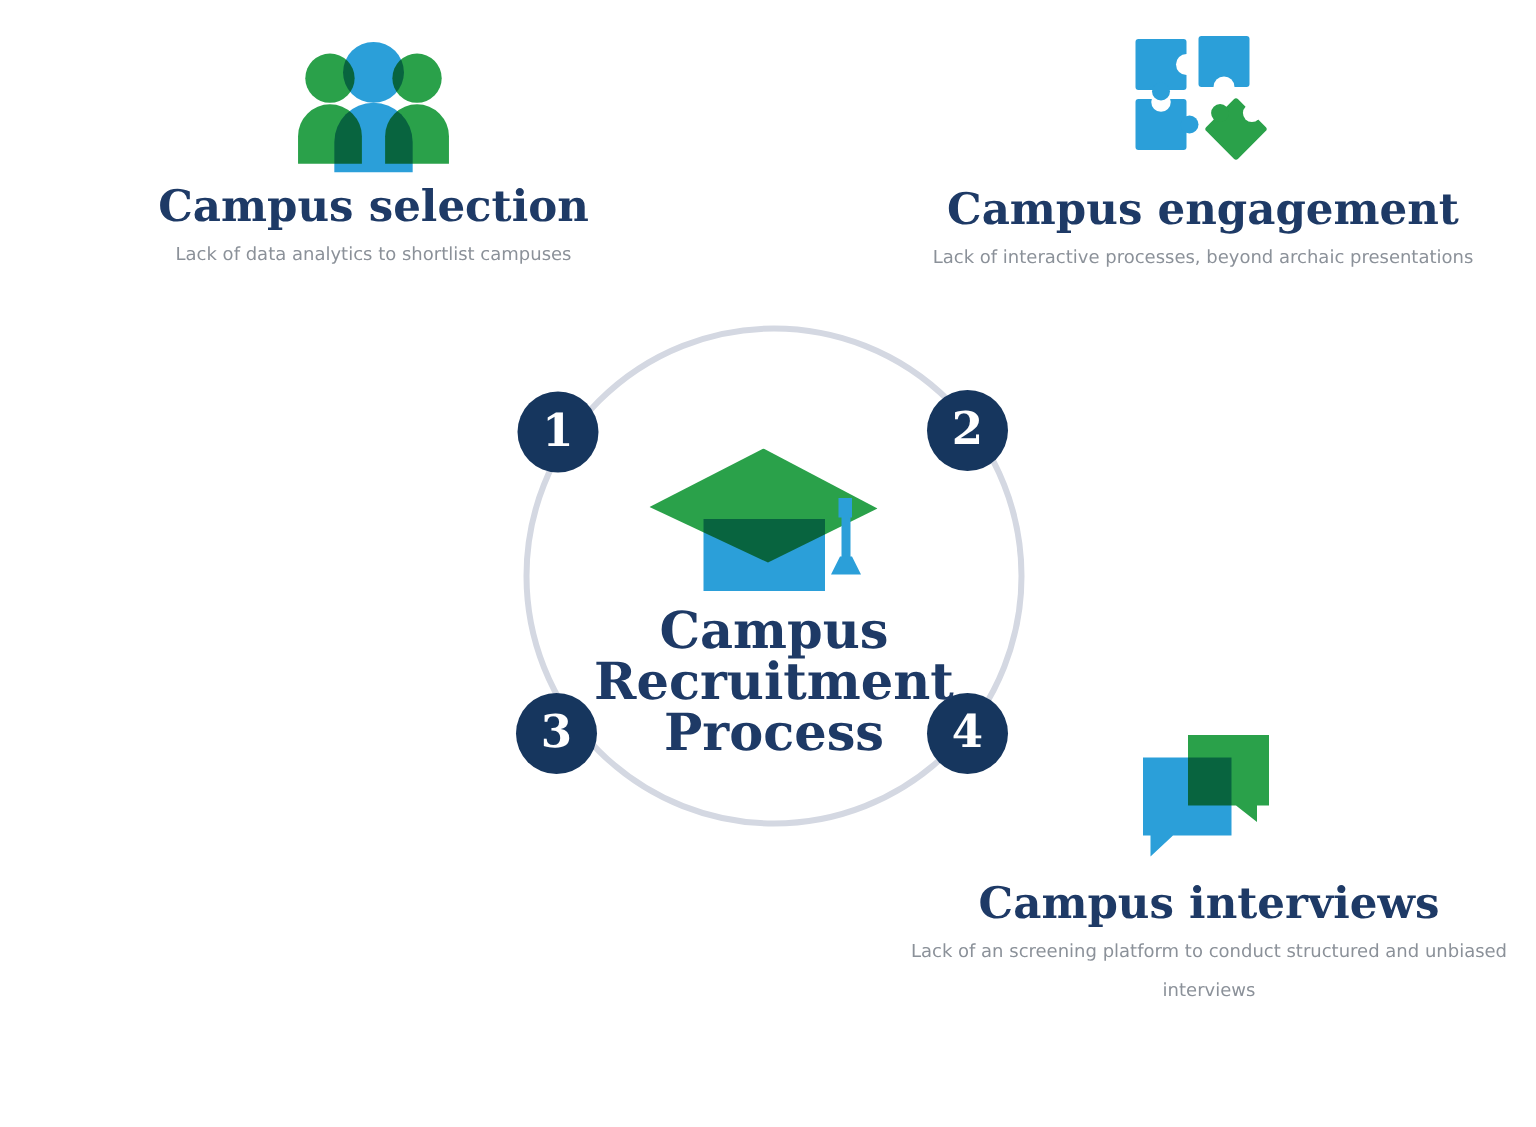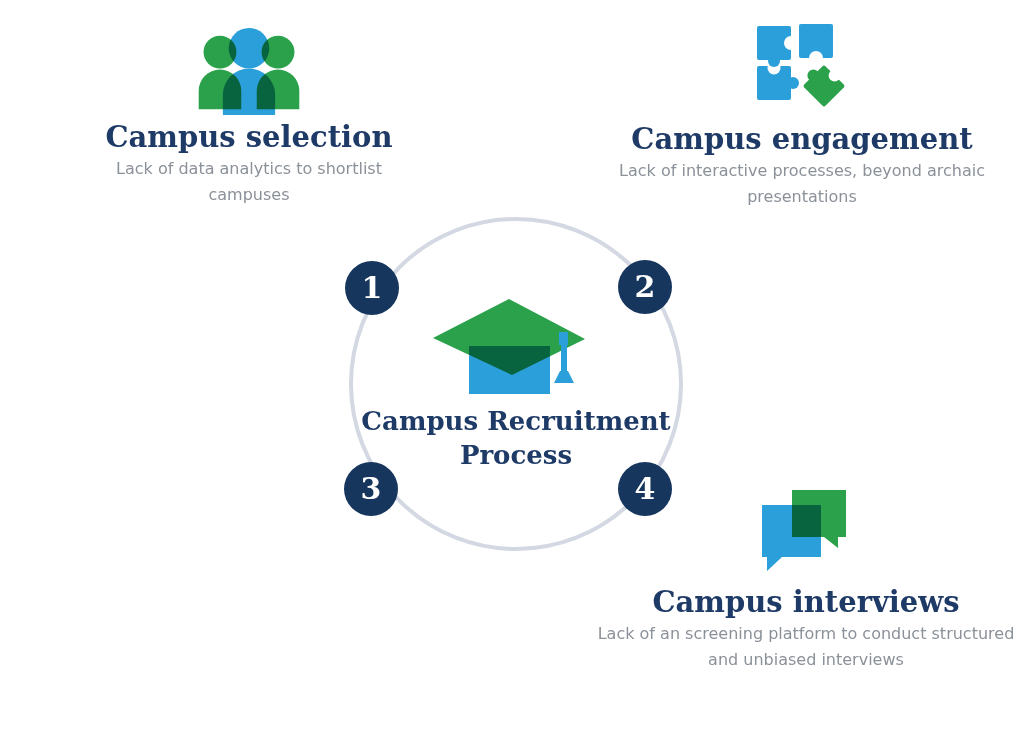--- a/index.html
+++ b/index.html
@@ -6,21 +6,21 @@
   .canvas{
     position:relative;width:1024px;height:751px;background:#ffffff;
     font-family:"DejaVu Sans",sans-serif;overflow:hidden;
   }
   .quadrant{position:absolute;text-align:center;}
   .q-title{
     font-family:"DejaVu Serif",serif;font-weight:bold;
     font-size:29px;line-height:33px;color:var(--navy);margin:0;
   }
   .q-desc{
-    font-size:16px;line-height:26px;color:var(--gray-text);margin:2px auto 0;
+    font-size:12px;line-height:26px;color:var(--gray-text);margin:2px auto 0;
   }
   .q-icon{display:block;margin:0 auto;}
   .q-tl{left:69px;top:26px;width:360px;}
   .q-tl .q-icon{width:118px;height:89px;margin-bottom:6px;}
   .q-tl .q-desc{max-width:280px;}
   .q-tr{left:602px;top:20px;width:400px;}
   .q-tr .q-icon{width:112px;height:95px;margin-bottom:8px;}
   .q-tr .q-desc{max-width:400px;text-align:center;}
   .q-bl{left:68px;top:466px;width:360px;}
   .q-bl .q-icon{width:100px;height:110px;margin-bottom:10px;}
@@ -41,21 +41,21 @@
   }
   .badge-1{left:345px;top:261px;}
   .badge-2{left:618px;top:260px;}
   .badge-3{left:344px;top:462px;}
   .badge-4{left:618px;top:462px;}
 
   .center-icon{position:absolute;left:433px;top:299px;width:152px;height:96px;}
   .center-title{
     position:absolute;left:356px;top:404px;width:320px;text-align:center;
     font-family:"DejaVu Serif",serif;font-weight:bold;
-    font-size:26px;line-height:34px;color:var(--navy);
+    font-size:34px;line-height:34px;color:var(--navy);
   }
 
   .fill-blue{fill:var(--blue);}
   .fill-green{fill:var(--green);}
   .fill-white{fill:#ffffff;}
   .stroke-blue{stroke:var(--blue);}
   .stroke-green{stroke:var(--green);}
   .blend{mix-blend-mode:multiply;}
   svg{isolation:isolate;display:block;}
 </style>

